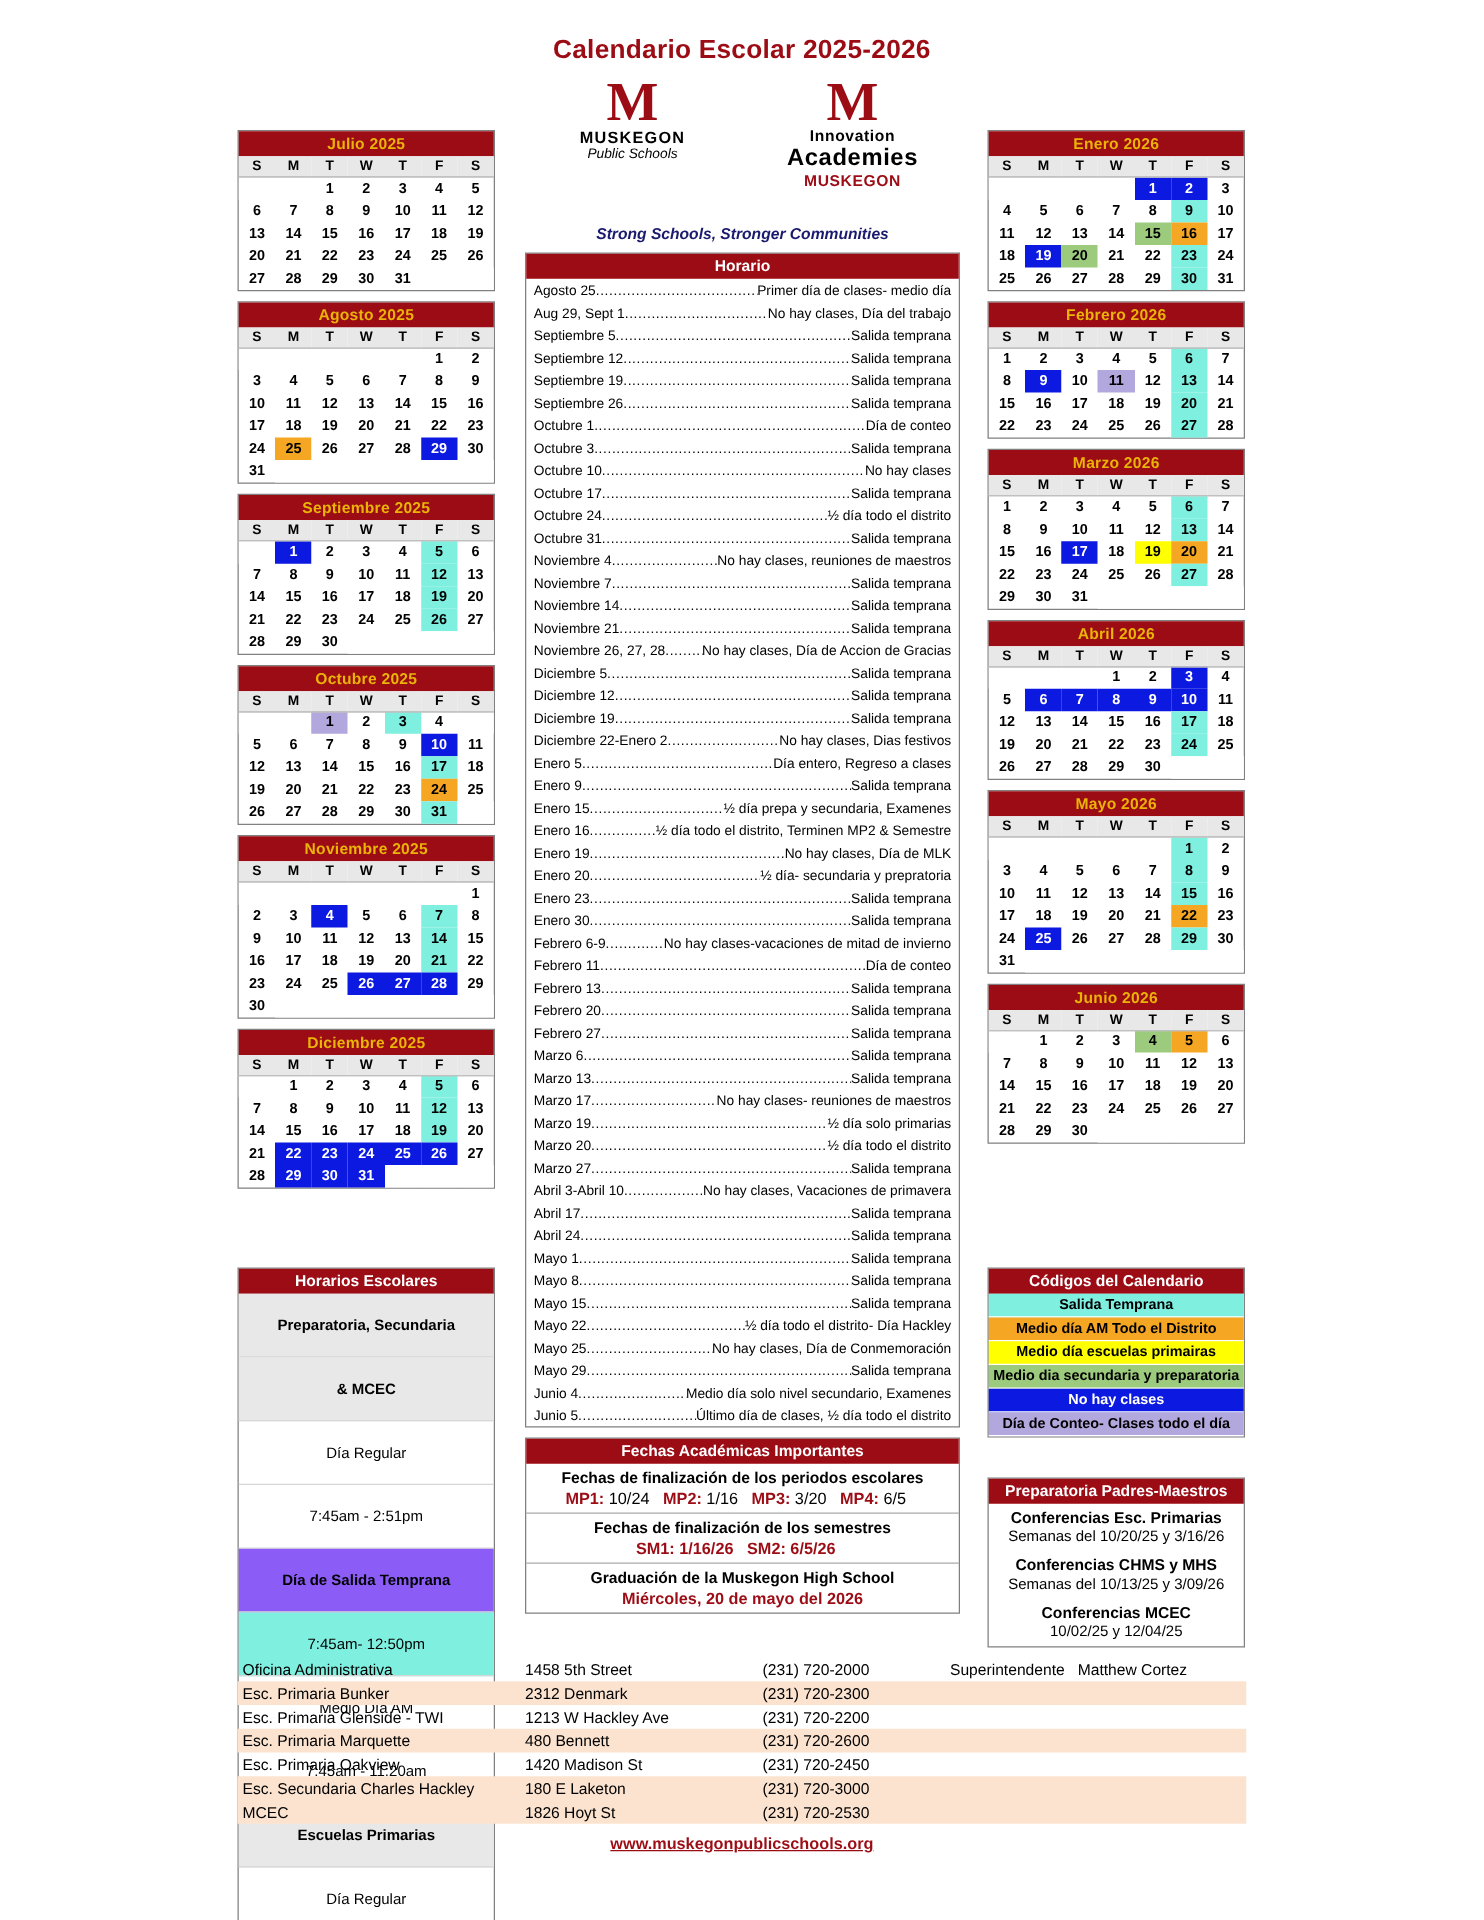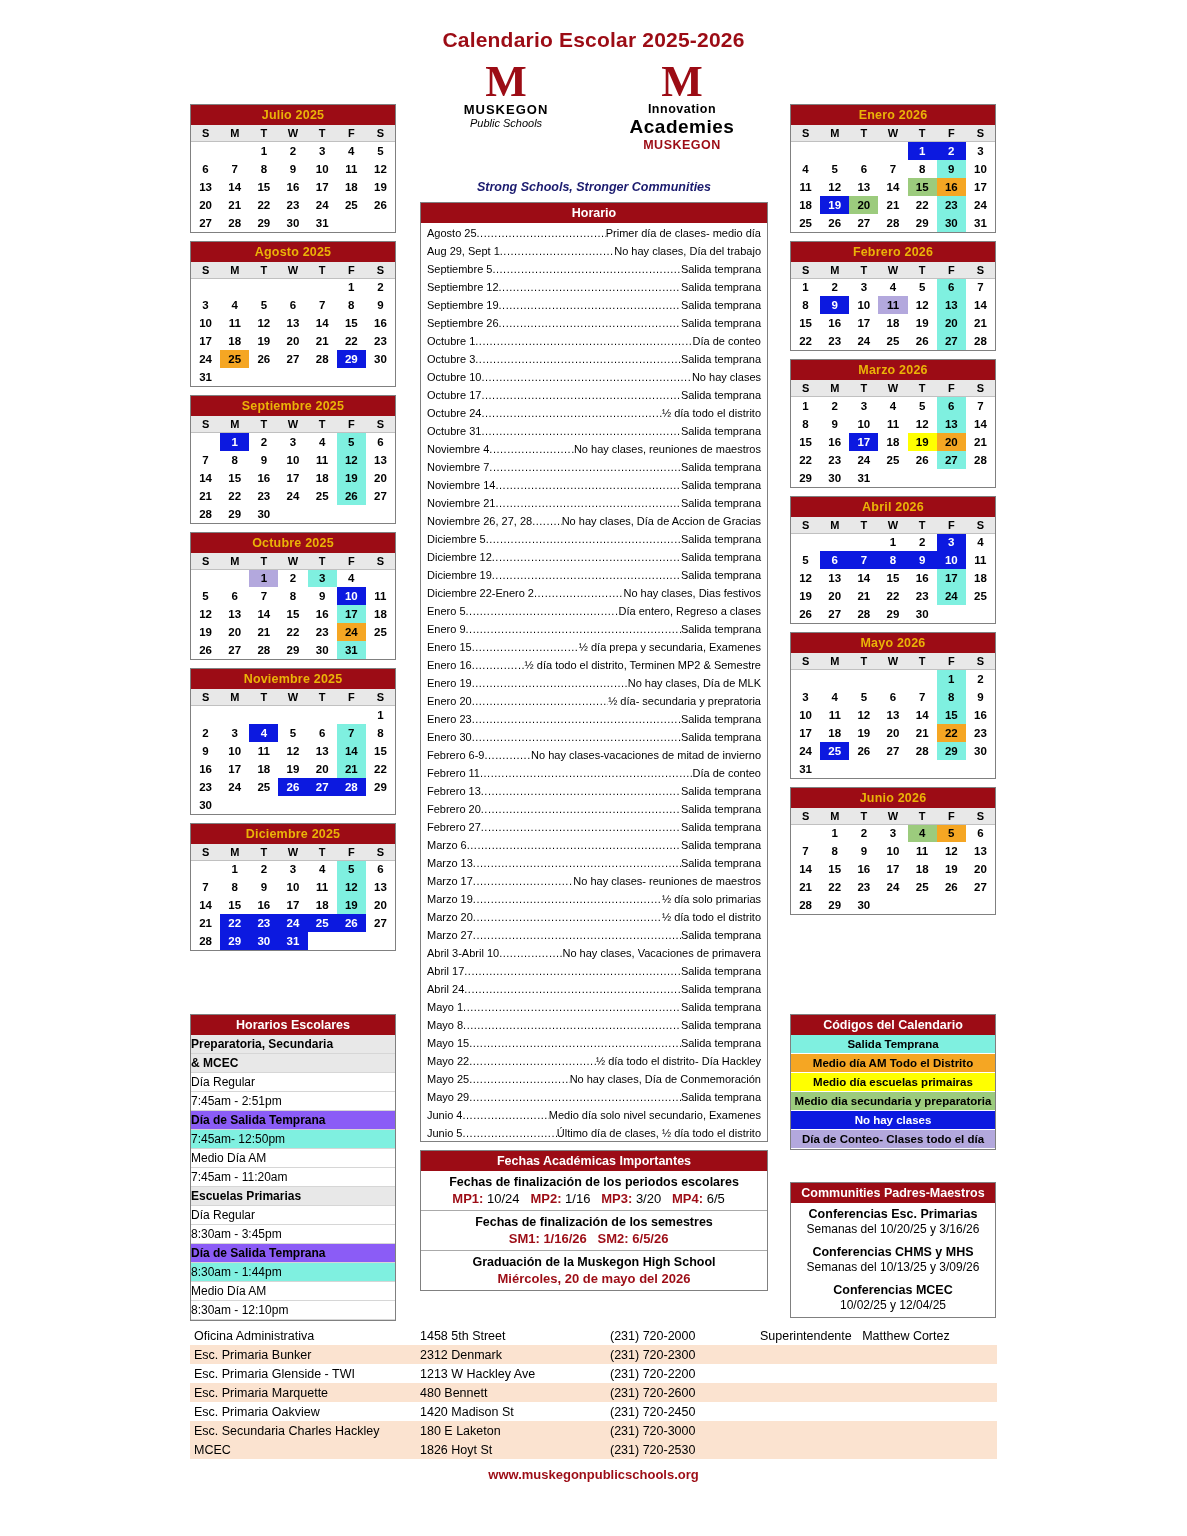--- a/index.html
+++ b/index.html
@@ -90,21 +90,21 @@
     padding: 1px 6px 0 6px;
     white-space: nowrap;
     height: 18px;
     align-items: center;
   }
   .h-left { flex: 0 0 auto; }
   .h-dots { flex: 1 1 auto; overflow: hidden; letter-spacing: .5px; }
   .h-right { flex: 0 0 auto; }
 
   
-  .sched-row { font-size: 12px; padding: 2px 0; border-bottom:1px solid #d6d6d6;}
+  .sched-row { text-align:center; font-size: 12px; padding: 18px 0; border-bottom:1px solid #d6d6d6;}
   .sched-row.head { font-weight: bold; background:#e8e8e8; }
   .sched-row.teal { background:#8b5cf6; font-weight: bold;}
   .sched-row.teal2 { background:#7ff0e0; }
 
   
   .code-row { text-align:center; font-size:11.5px; font-weight:bold; padding:3px 0; border-bottom:1px solid #fff;}
 
   
   .acad-title { text-align:center; font-weight:bold; font-size:12.5px; padding:4px 0 1px;}
   .acad-line { text-align:center; font-size:13px; padding:1px 0 4px; }
@@ -116,21 +116,21 @@
   .conf-line { text-align:center; font-size:12px; padding:0 0 5px; }
 
   
   .contacts { position:absolute; left: 190px; top: 1326px; width: 807px; }
   .contact-row { display:flex; font-size: 12.5px; height: 19px; align-items:center; }
   .contact-row.alt { background: #fbe3d0; }
   .c-name { width: 230px; padding-left: 4px;}
   .c-addr { width: 190px; }
   .c-phone { width: 150px; }
   .c-extra { flex:1; }
-  .website { text-align:center; font-size:13px; font-weight:bold; color:#9c0c15; margin-top: 8px;}
+  .website { text-align:center; font-size:13px; font-weight:bold; color:#9c0c15; text-decoration: underline; margin-top: 8px;}
 </style>
 </head>
 <body>
 
 <div class="page">
 
   <div class="main-title">Calendario Escolar 2025-2026</div>
 
   <div class="col-left" id="left-months">
       <div class="month">
@@ -1235,21 +1235,21 @@
           <div class="code-row c-yellow">Medio día escuelas primairas</div>
           <div class="code-row c-green">Medio dia secundaria y preparatoria</div>
           <div class="code-row c-blue">No hay clases</div>
           <div class="code-row c-purple">Día de Conteo- Clases todo el día</div>
         </div>
     </div>
   </div>
 
   <div style="position:absolute; left:790px; top:1182px; width:206px;">
     <div class="panel" style="margin:0;">
-      <div class="panel-head">Communities Padres-Maestros</div>
+      <div class="panel-head">Preparatoria Padres-Maestros</div>
       <div id="conf-list">
           <div class="conf-title">Conferencias Esc. Primarias</div>
           <div class="conf-line">Semanas del 10/20/25 y 3/16/26</div>
           <div class="conf-title">Conferencias CHMS y MHS</div>
           <div class="conf-line">Semanas del 10/13/25 y 3/09/26</div>
           <div class="conf-title">Conferencias MCEC</div>
           <div class="conf-line">10/02/25 y 12/04/25</div>
         </div>
     </div>
   </div>

